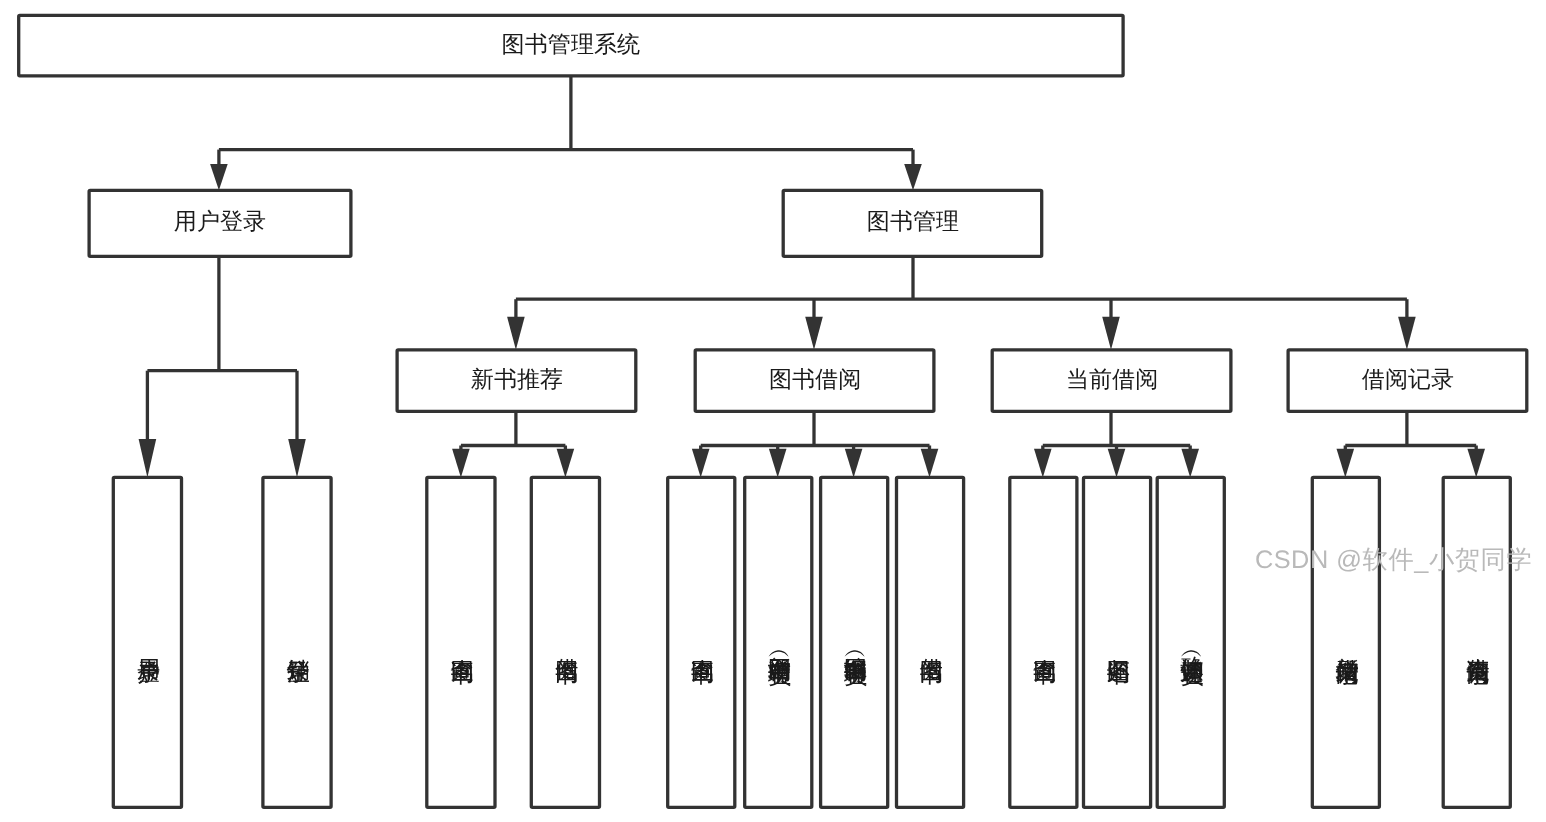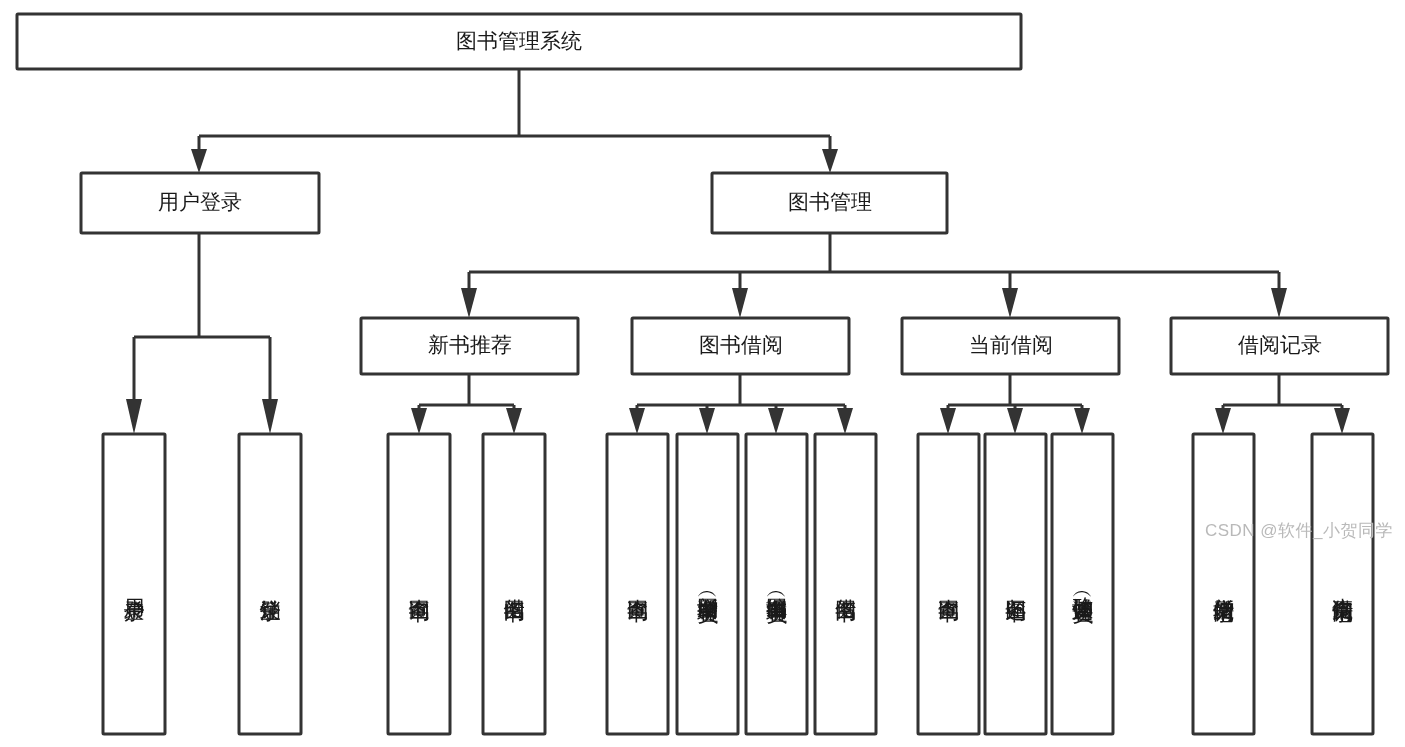--- a/index.html
+++ b/index.html
@@ -60,23 +60,23 @@
     color: #1a1a1a;
     writing-mode: vertical-rl;
     text-orientation: upright;
     letter-spacing: 1px;
     pointer-events: none;
     text-align: center;
   }
   .watermark {
     position: absolute;
     right: 12px;
-    bottom: 6px;
-    font-family: "Liberation Sans", "DejaVu Sans", sans-serif;
-    font-size: 17px;
+    bottom: 24px;
+    font-family: "Liberation Sans", "DejaVu Sans", sans-serif;
+    font-size: 23px;
     color: #b9b9b9;
     letter-spacing: 0.5px;
     white-space: nowrap;
   }
 </style>
 </head>
 <body>
 
 <div id="diagram-root">
 

